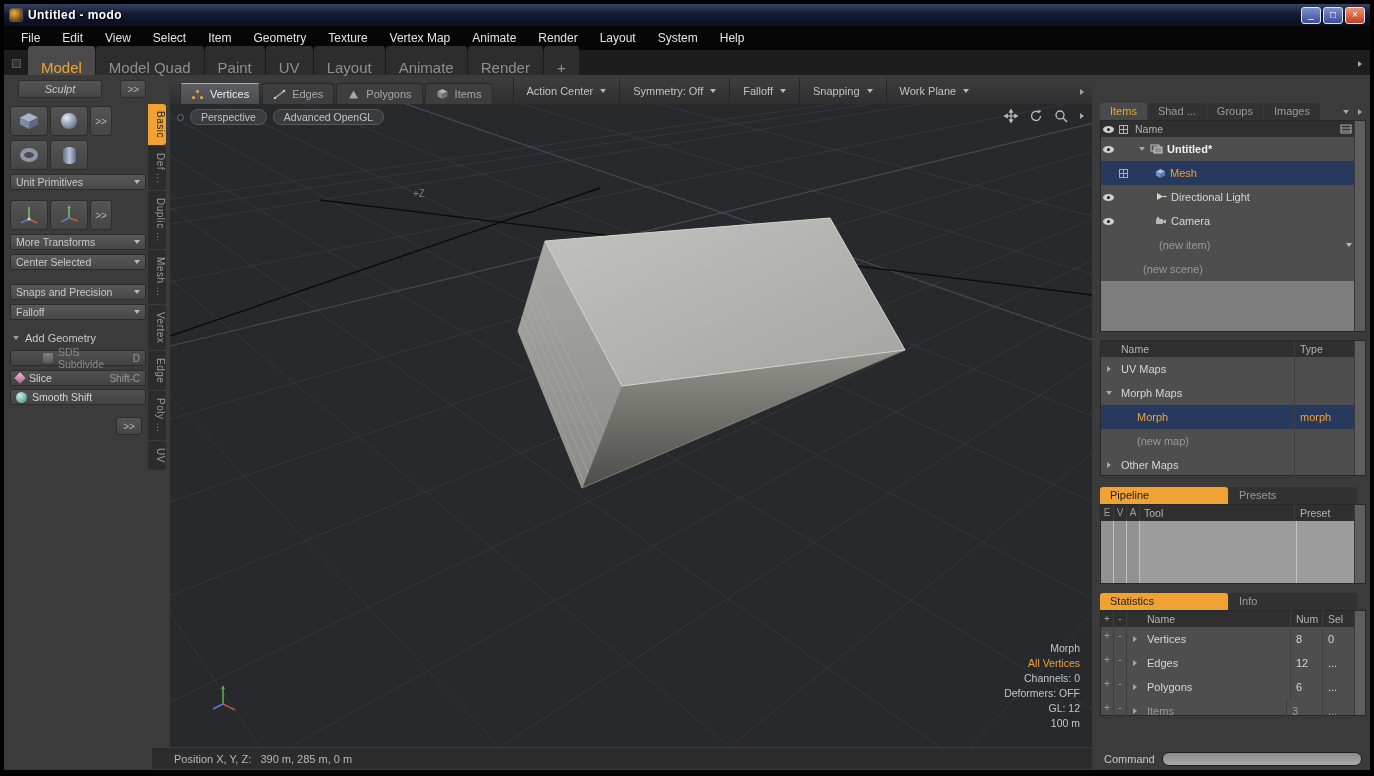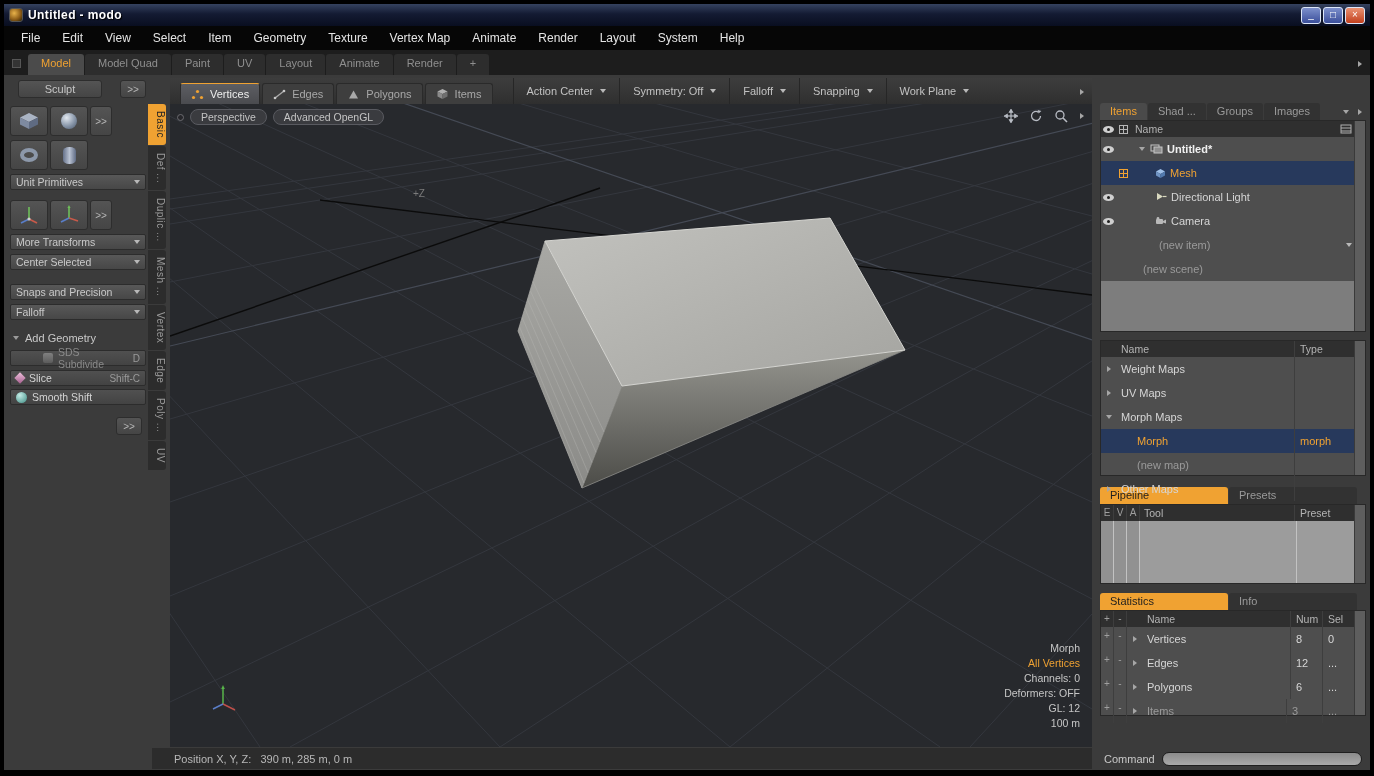--- a/index.html
+++ b/index.html
@@ -21,36 +21,36 @@
 
   
   .menubar { position:absolute; left:4px; top:26px; width:1366px; height:24px; background:#060606;
     display:flex; align-items:center; padding-left:6px; }
   .menu-item { padding:0 11px; color:#e4e4e4; font-size:12px; line-height:24px; }
 
   
   .tabrow { position:absolute; left:4px; top:50px; width:1366px; height:25px; background:#1d1d1d;
     display:flex; align-items:flex-end; padding:0 8px 0 8px; }
   .tabrow-dot { width:9px; height:9px; background:#343434; border:1px solid #565656; margin:0 7px 7px 0; }
-  .ltab { height:21px; line-height:19px; padding:0 13px; margin-right:1px; background:#2d2d2d;
-    color:#8f8f8f; border-radius:3px 3px 0 0; font-size:11px; }
+  .ltab { height:29px; line-height:19px; padding:12px 13px; margin-right:1px; background:#2d2d2d;
+    color:#8f8f8f; border-radius:3px 3px 0 0; font-size:15px; }
   .ltab.active { background:#4b4b4b; color:var(--accent); }
   .tabrow-end { margin-left:auto; margin-bottom:8px; }
 
   
   .caret { width:0; height:0; border-left:3.5px solid transparent; border-right:3.5px solid transparent; border-top:4px solid #b9b9b9; }
   .tri-r { width:0; height:0; border-top:3.5px solid transparent; border-bottom:3.5px solid transparent; border-left:4.5px solid #a6a6a6; }
   .tri-d { width:0; height:0; border-left:3.5px solid transparent; border-right:3.5px solid transparent; border-top:4.5px solid #a6a6a6; }
 
   
   .leftpanel { position:absolute; left:8px; top:78px; width:140px; height:668px; background:#3b3b3b;
     display:flex; flex-direction:column; }
   .btn { background:linear-gradient(#545454,#454545); border:1px solid #2d2d2d; border-radius:3px;
     color:#c6c6c6; text-align:center; }
-  .sculpt-row { display:flex; gap:18px; margin:2px 2px 6px 10px; }
+  .sculpt-row { display:flex; gap:18px; margin:2px 2px 6px 10px;font-style:italic; }
   .sculpt-btn { flex:1; height:18px; line-height:17px; font-size:11px; }
   .more-btn { width:26px; height:18px; line-height:17px; font-size:10px; color:#b5b5b5; }
   .iconrow { display:flex; gap:2px; margin:2px; }
   .icon-btn { width:38px; height:30px; display:flex; align-items:center; justify-content:center; }
   .icon-more { width:22px; height:30px; line-height:29px; font-size:10px; color:#b5b5b5; }
   .dropdown { height:16px; margin:2px; background:linear-gradient(#585858,#474747); border:1px solid #2c2c2c;
     border-radius:2px; display:flex; align-items:center; padding:0 5px; color:#c9c9c9; font-size:10.5px; }
   .dropdown .lbl { flex:1; white-space:nowrap; overflow:hidden; }
   .section-label { display:flex; align-items:center; height:16px; margin:8px 2px 2px 5px; color:#c9c9c9; font-size:11px; }
   .section-label .tri-d { margin-right:6px; border-top-color:#9a9a9a; }
@@ -561,27 +561,20 @@
       <div class="lb-gutter"></div>
       <div class="lb-header">
         <span class="ind16"></span>
         <span class="row-label">Name</span>
         <span class="type-col" style="margin-left:auto;">Type</span>
       </div>
       <div class="lb-row">
         <span class="exp-col">
             <span class="tri-r"></span>
           </span>
-        <span class="row-label">Weight Maps</span>
-        <span class="type-col" style="margin-left:auto;"></span>
-      </div>
-      <div class="lb-row">
-        <span class="exp-col">
-            <span class="tri-r"></span>
-          </span>
         <span class="row-label">UV Maps</span>
         <span class="type-col" style="margin-left:auto;"></span>
       </div>
       <div class="lb-row">
         <span class="exp-col">
             <span class="tri-d"></span>
           </span>
         <span class="row-label">Morph Maps</span>
         <span class="type-col" style="margin-left:auto;"></span>
       </div>

